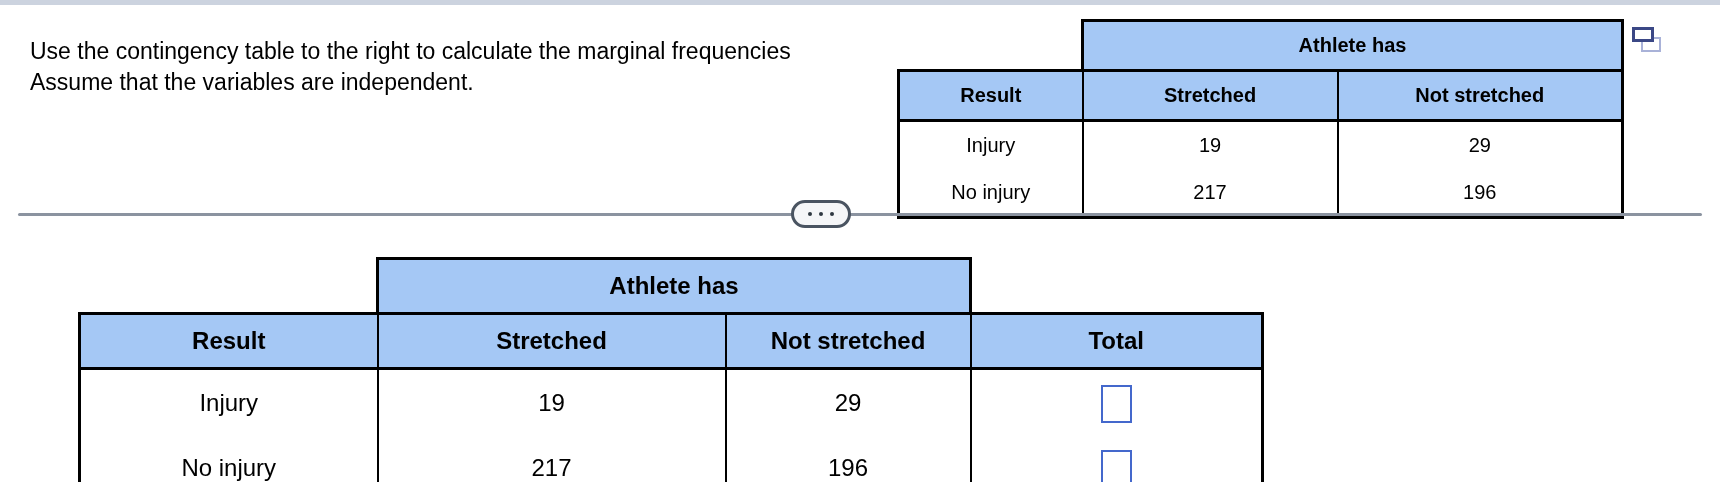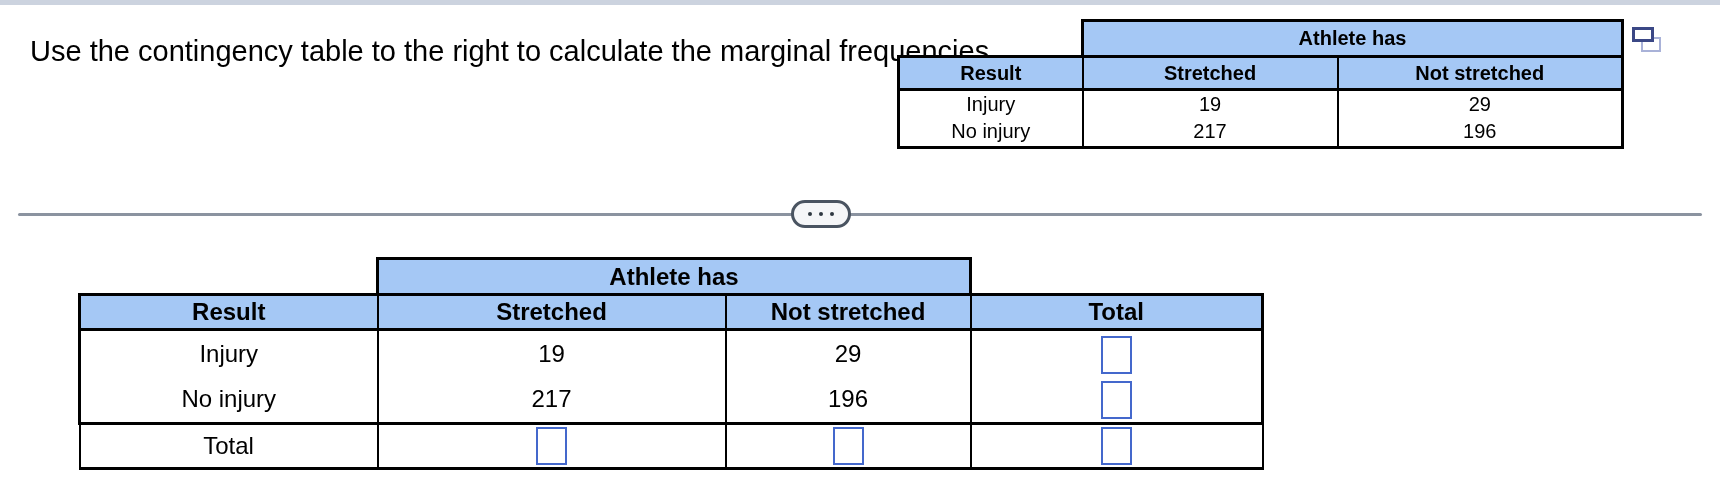--- a/index.html
+++ b/index.html
@@ -11,32 +11,32 @@
     color: #000;
     position: relative;
   }
   .top-strip {
     position: absolute; left: 0; top: 0;
     width: 1720px; height: 5px;
     background: #ccd3df;
   }
   .problem {
     position: absolute; left: 30px; top: 36px;
-    font-size: 29px; line-height: 31px;
+    font-size: 23px; line-height: 31px;
     white-space: nowrap;
   }
 
   
   table.ctable {
     position: absolute;
     border-collapse: collapse;
     table-layout: fixed;
   }
   table.ctable td {
-    padding: 2px;
+    padding: 12px;
     text-align: center;
     vertical-align: middle;
     overflow: hidden;
   }
   .blue { background: #a5c8f5; font-weight: bold; }
   .bold { font-weight: normal; }
 
   
   td.nob  { border: none; }
   td.span-head { border: 3px solid #000; }
@@ -111,20 +111,21 @@
     background: #fff;
   }
 </style>
 </head>
 <body>
 
 <div class="top-strip"></div>
 
 <div class="problem">
   <div>Use the contingency table to the right to calculate the marginal frequencies</div>
+  <div>Assume that the variables are independent.</div>
 </div>
 
 <table id="ref-table" class="ctable">
   <colgroup>
       <col style="width:184px">
       <col style="width:255px">
       <col style="width:285px">
     </colgroup>
   <tbody>
       <tr style="height:36px">

